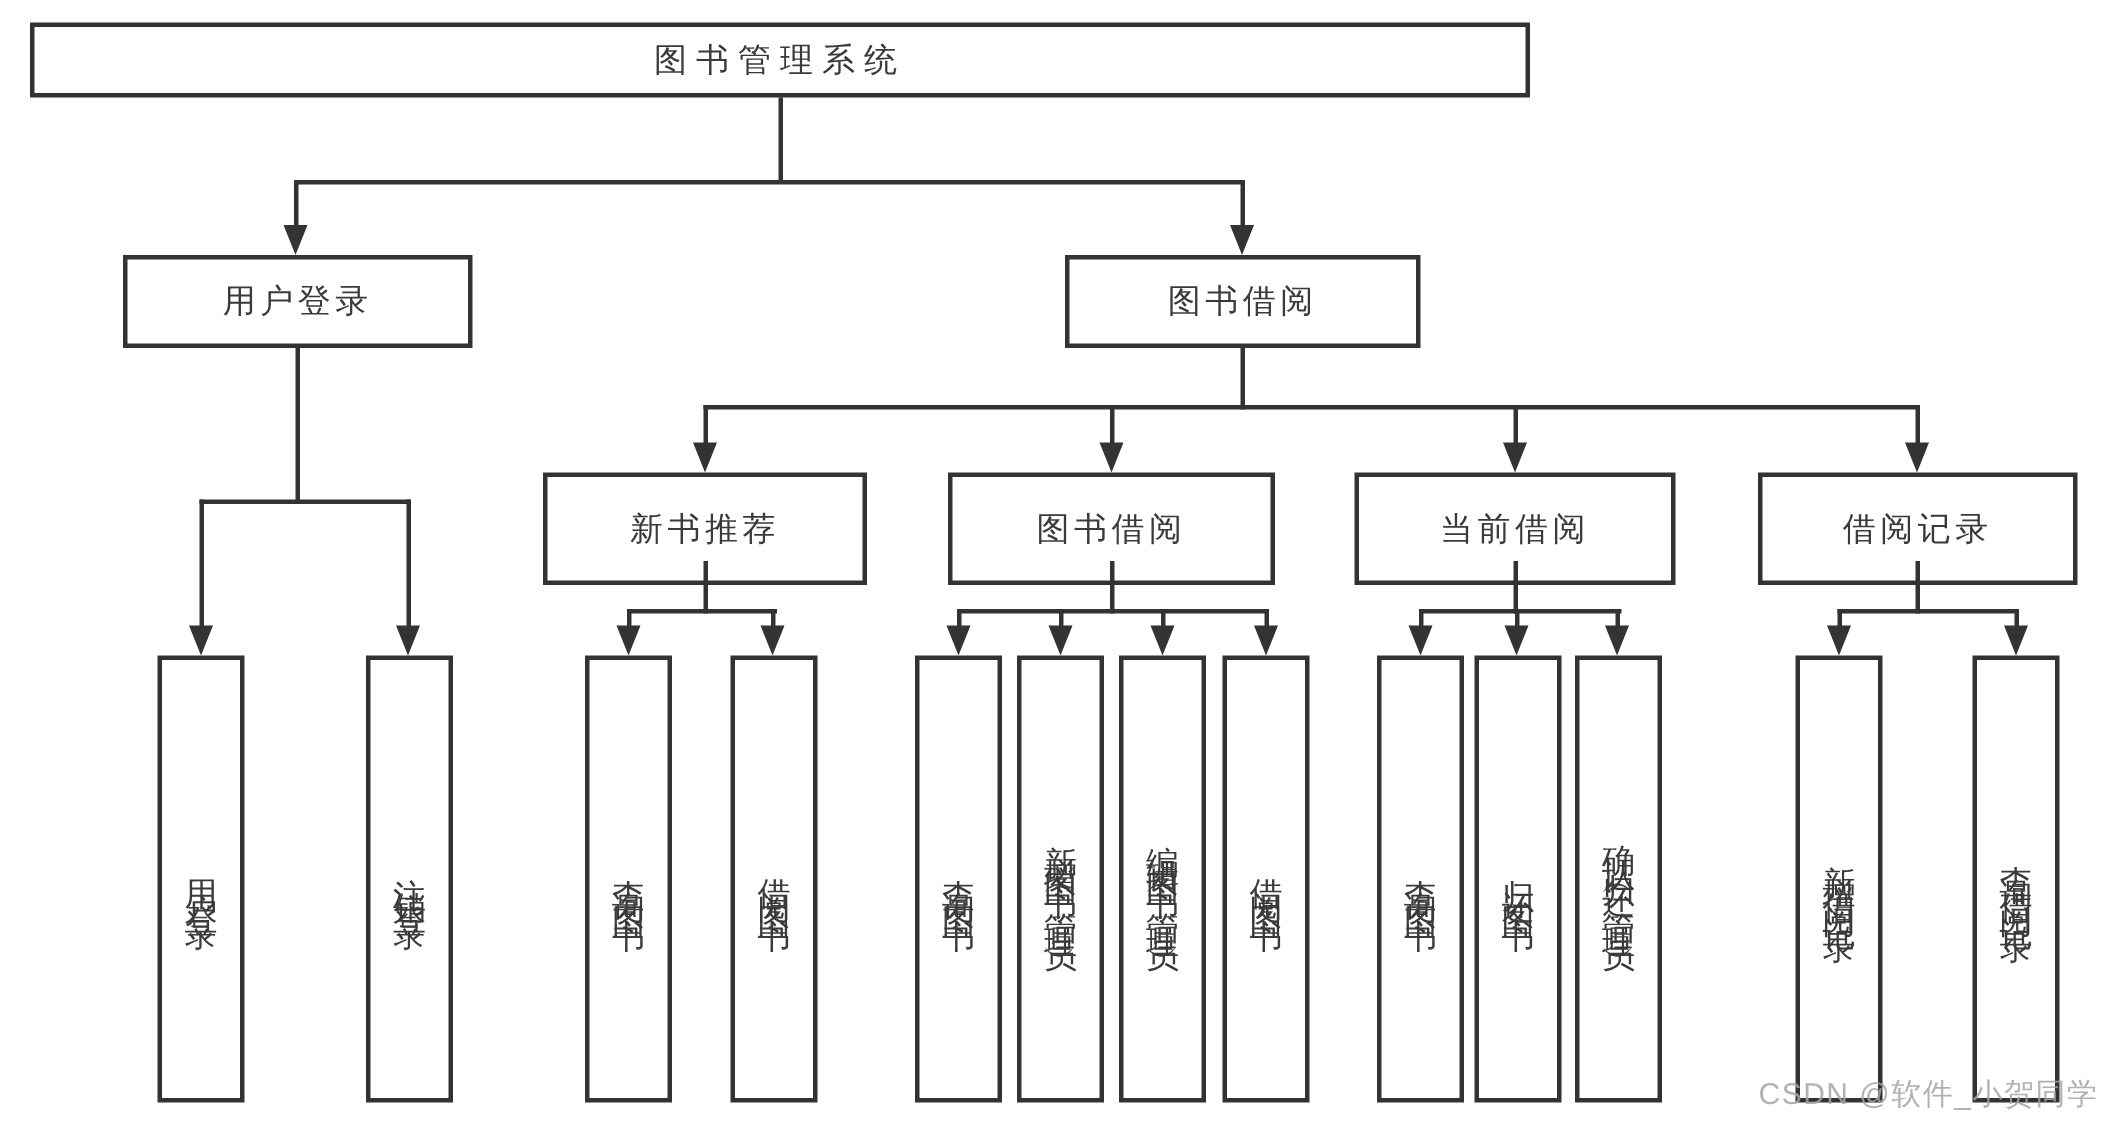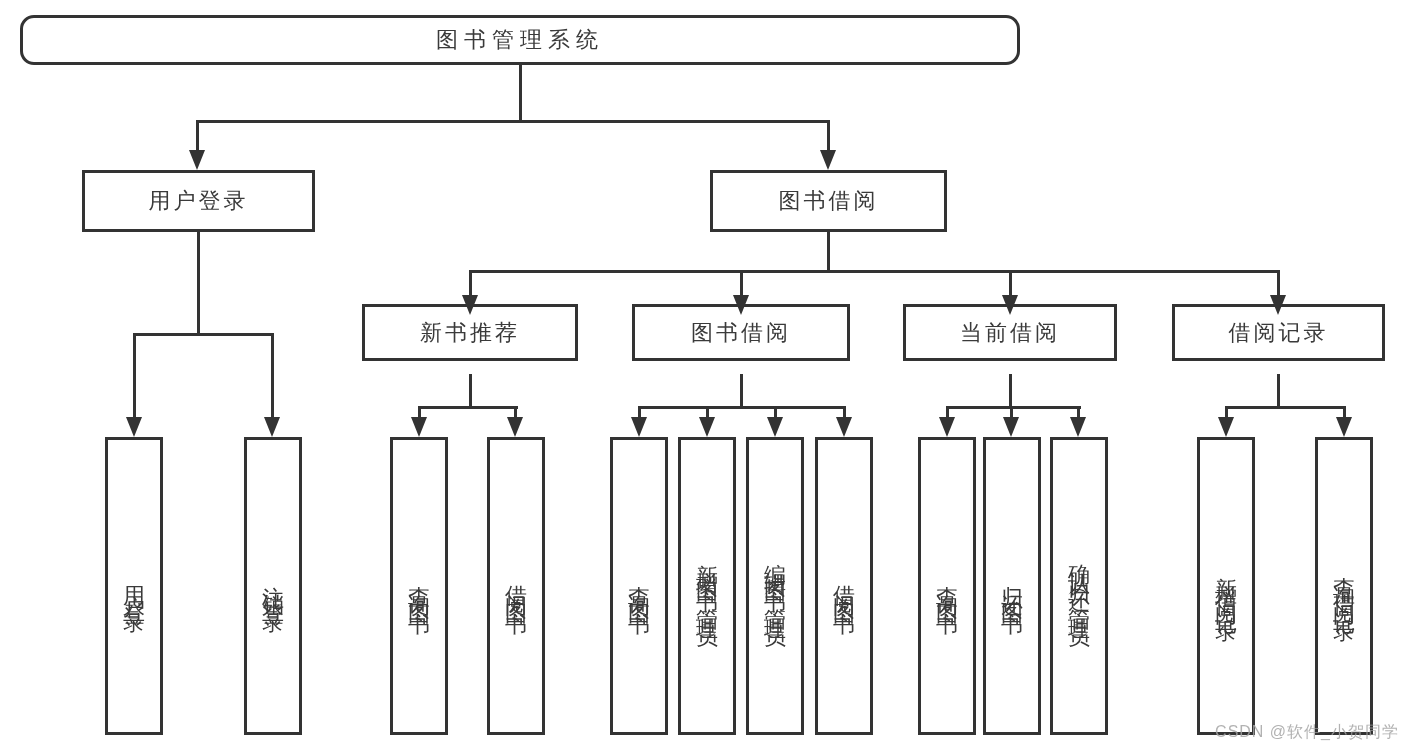--- a/index.html
+++ b/index.html
@@ -16,23 +16,23 @@
     position: absolute;
     box-sizing: border-box;
     border: 3px solid #333333;
     background: #ffffff;
     display: flex;
     align-items: center;
     justify-content: center;
     text-align: center;
   }
   .hlabel { font-size: 22px; letter-spacing: 3px; }
-  .root-box { left: 20px; top: 15px; width: 1000px; height: 50px; letter-spacing: 6px; border-radius: 14px; }
+  .root-box { left: 20px; top: 15px; width: 1000px; height: 50px; letter-spacing: 6px; }
   .l2-box { top: 170px; height: 62px; }
-  .l3-box { top: 304px; height: 57px; }
+  .l3-box { top: 315px; height: 75px; }
   .leaf { top: 437px; width: 58px; height: 298px; }
   .vtext {
     writing-mode: vertical-rl;
     font-size: 22px;
     letter-spacing: 9px;
     line-height: 1;
     white-space: nowrap;
   }
   .vl { position: absolute; width: 3px; background: #333333; }
   .hl { position: absolute; height: 3px; background: #333333; }
@@ -40,21 +40,21 @@
     position: absolute;
     width: 0; height: 0;
     border-left: 8px solid transparent;
     border-right: 8px solid transparent;
     border-top: 20px solid #333333;
   }
   .watermark {
     position: absolute;
     right: 6px;
     bottom: 4px;
-    font-size: 16px;
+    font-size: 20px;
     color: rgba(165,165,165,0.85);
     letter-spacing: 1px;
     z-index: 20;
     white-space: nowrap;
   }
 </style>
 </head>
 <body>
 
 <div class="canvas">

